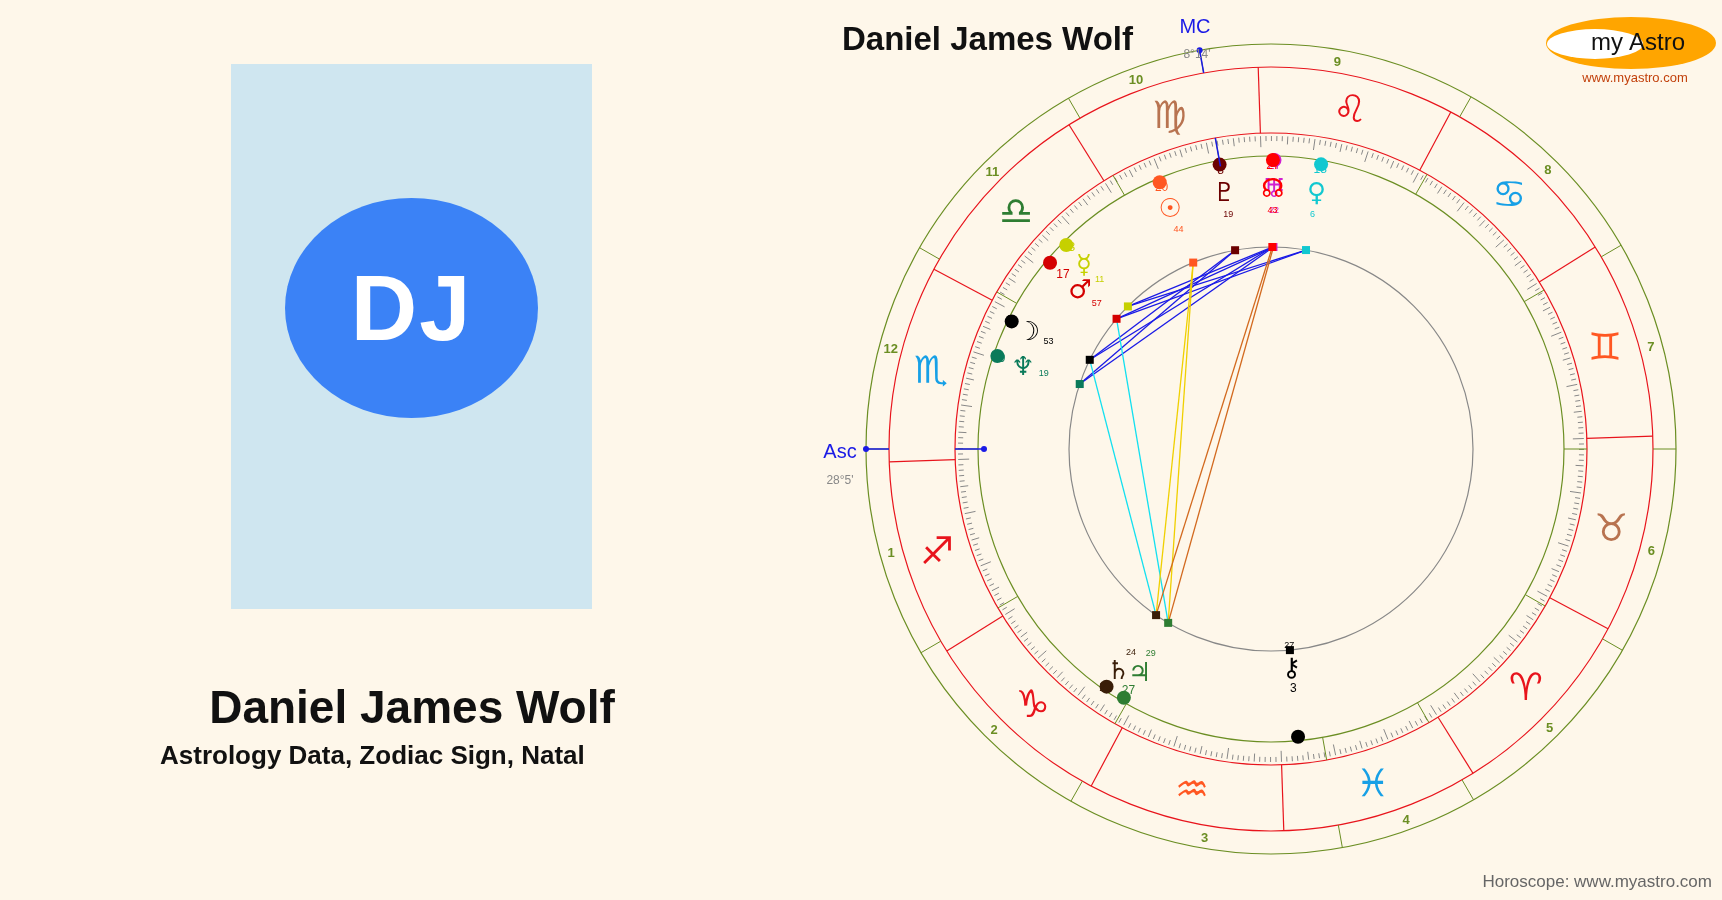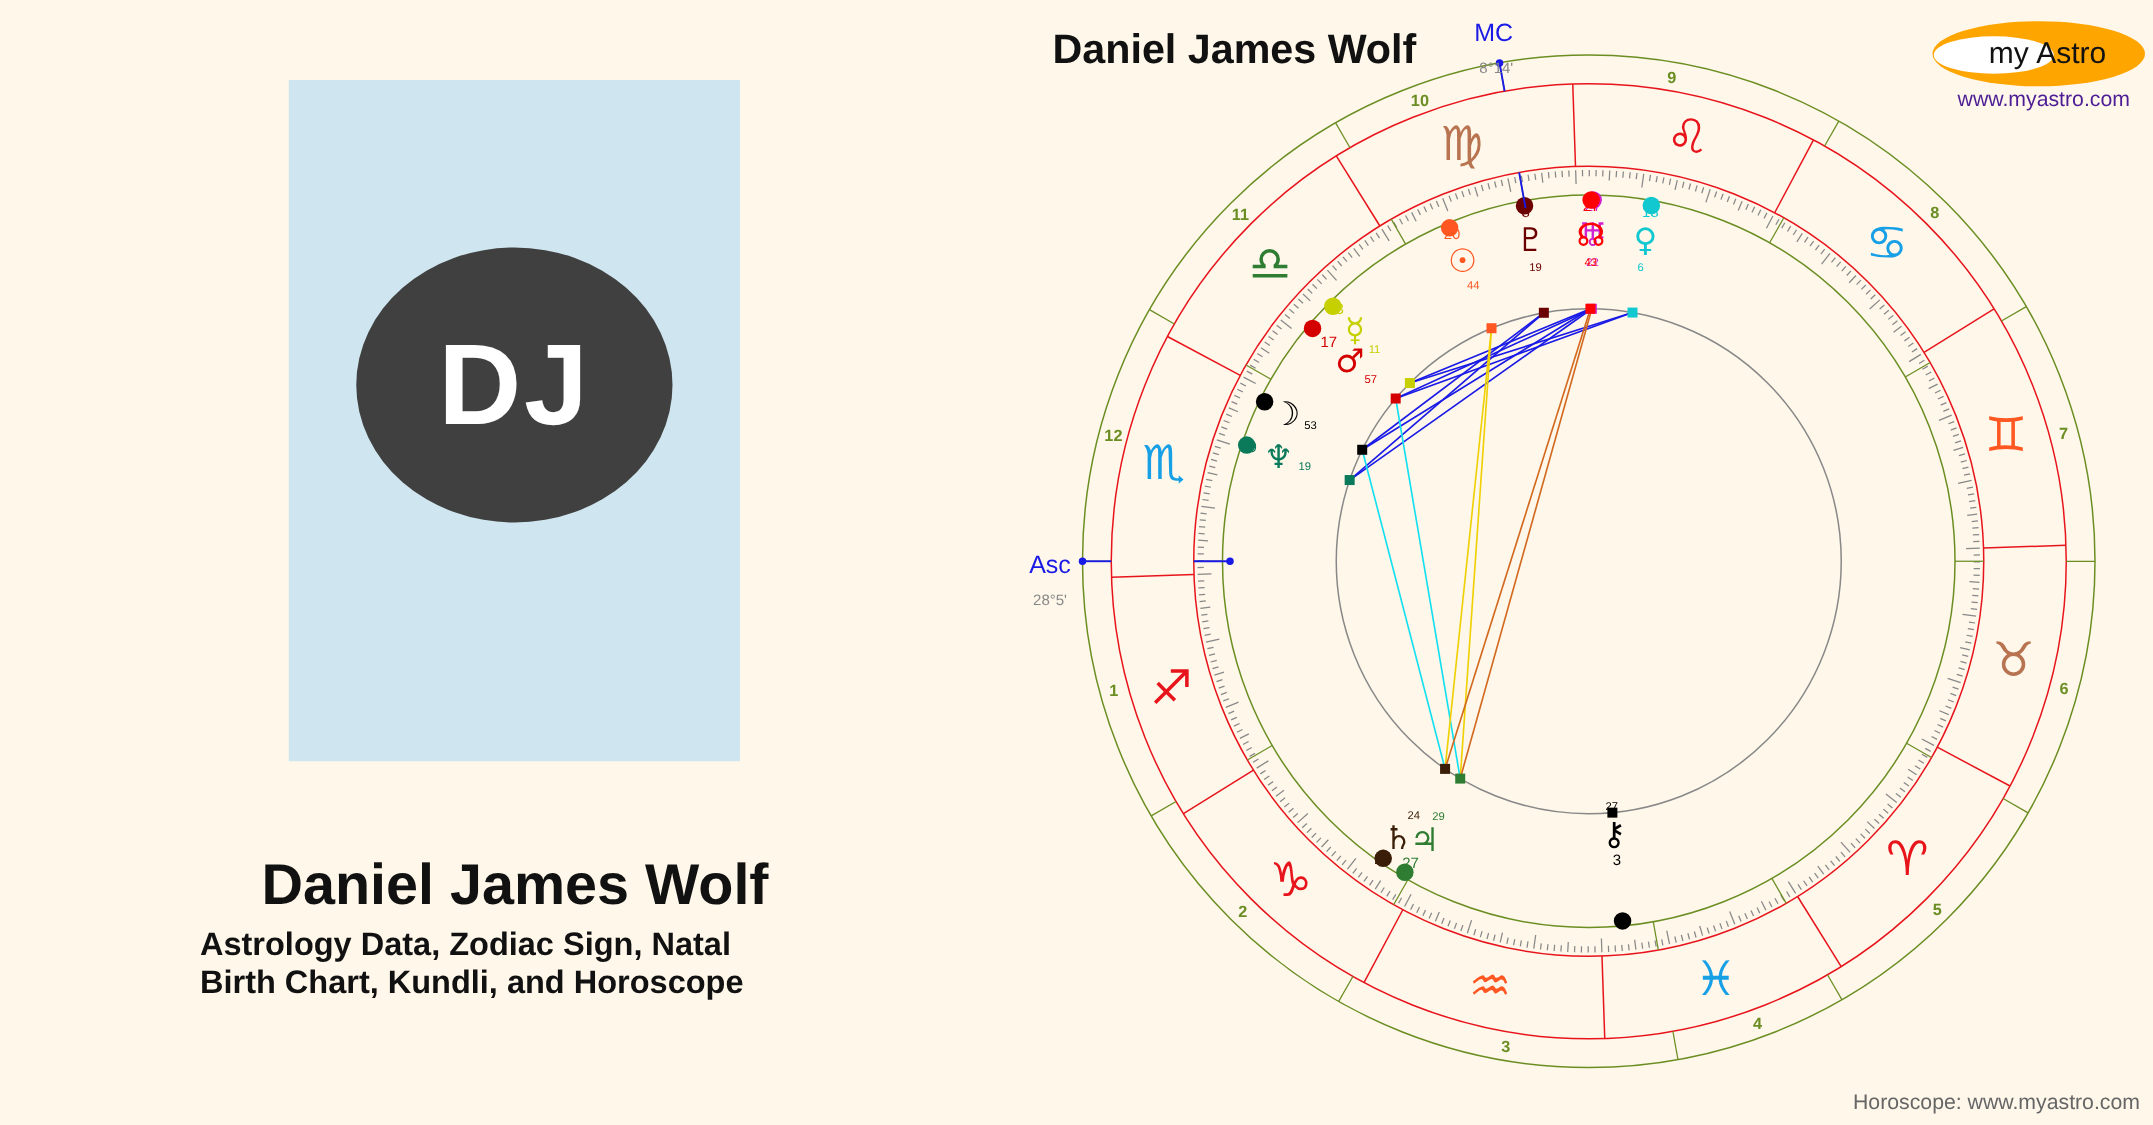--- a/index.html
+++ b/index.html
@@ -8,21 +8,21 @@
     background: #fef7ea;
     font-family: "Liberation Sans", "DejaVu Sans", sans-serif;
     position: relative;
   }
   .photo-box {
     position: absolute; left: 231px; top: 64px; width: 361px; height: 545px;
     background: #cfe6f0;
   }
   .avatar {
     position: absolute; left: 54px; top: 134px; width: 253px; height: 220px;
-    border-radius: 50%; background: #404040;
+    border-radius: 50%; background: #3b82f6;
     display: flex; align-items: center; justify-content: center;
   }
   .avatar span {
     color: #ffffff; font-weight: bold; font-size: 92px; letter-spacing: 2px;
     font-family: "Liberation Sans", sans-serif;
   }
   .person-name {
     position: absolute; left: 160px; top: 680px; width: 504px; text-align: center;
     font-weight: bold; font-size: 46px; color: #111;
   }
@@ -30,41 +30,40 @@
     position: absolute; left: 160px; top: 740px; width: 504px; 
     font-weight: bold; font-size: 26px; line-height: 30px; color: #111;
   }
   .chart-title {
     position: absolute; left: 842px; top: 20px;
     font-weight: bold; font-size: 33px; color: #111;
   }
   .logo { position: absolute; left: 1545px; top: 16px; width: 172px; height: 54px; }
   .logo-url {
     position: absolute; left: 1550px; top: 70px; width: 170px; text-align: center;
-    font-size: 17px; color: #4c1d95;
+    font-size: 13px; color: #c2410c;
   }
   .copyright {
     position: absolute; right: 10px; bottom: 8px;
     font-size: 17px; color: #666;
   }
   #chart { position: absolute; left: 0; top: 0; }
   .glyph { font-family: "DejaVu Sans", sans-serif; }
 </style>
 </head>
 <body>
 
 <div class="photo-box">
   <div class="avatar">
     <span>DJ</span>
   </div>
 </div>
 <div class="person-name">Daniel James Wolf</div>
 <div class="subtitle">
   <div>Astrology Data, Zodiac Sign, Natal</div>
-  <div>Birth Chart, Kundli, and Horoscope</div>
 </div>
 
 <svg id="chart" width="1722" height="900" viewBox="0 0 1722 900" xmlns="http://www.w3.org/2000/svg">
   <g id="rings">
       <circle cx="1271" cy="449" r="405" fill="none" stroke="#6b8e23" stroke-width="1.2"></circle>
       <circle cx="1271" cy="449" r="382" fill="none" stroke="#e8141c" stroke-width="1.2"></circle>
       <circle cx="1271" cy="449" r="316" fill="none" stroke="#e8141c" stroke-width="1.2"></circle>
       <circle cx="1271" cy="449" r="293" fill="none" stroke="#6b8e23" stroke-width="1.2"></circle>
       <circle cx="1271" cy="449" r="202" fill="none" stroke="#888888" stroke-width="1.2"></circle>
     </g>

